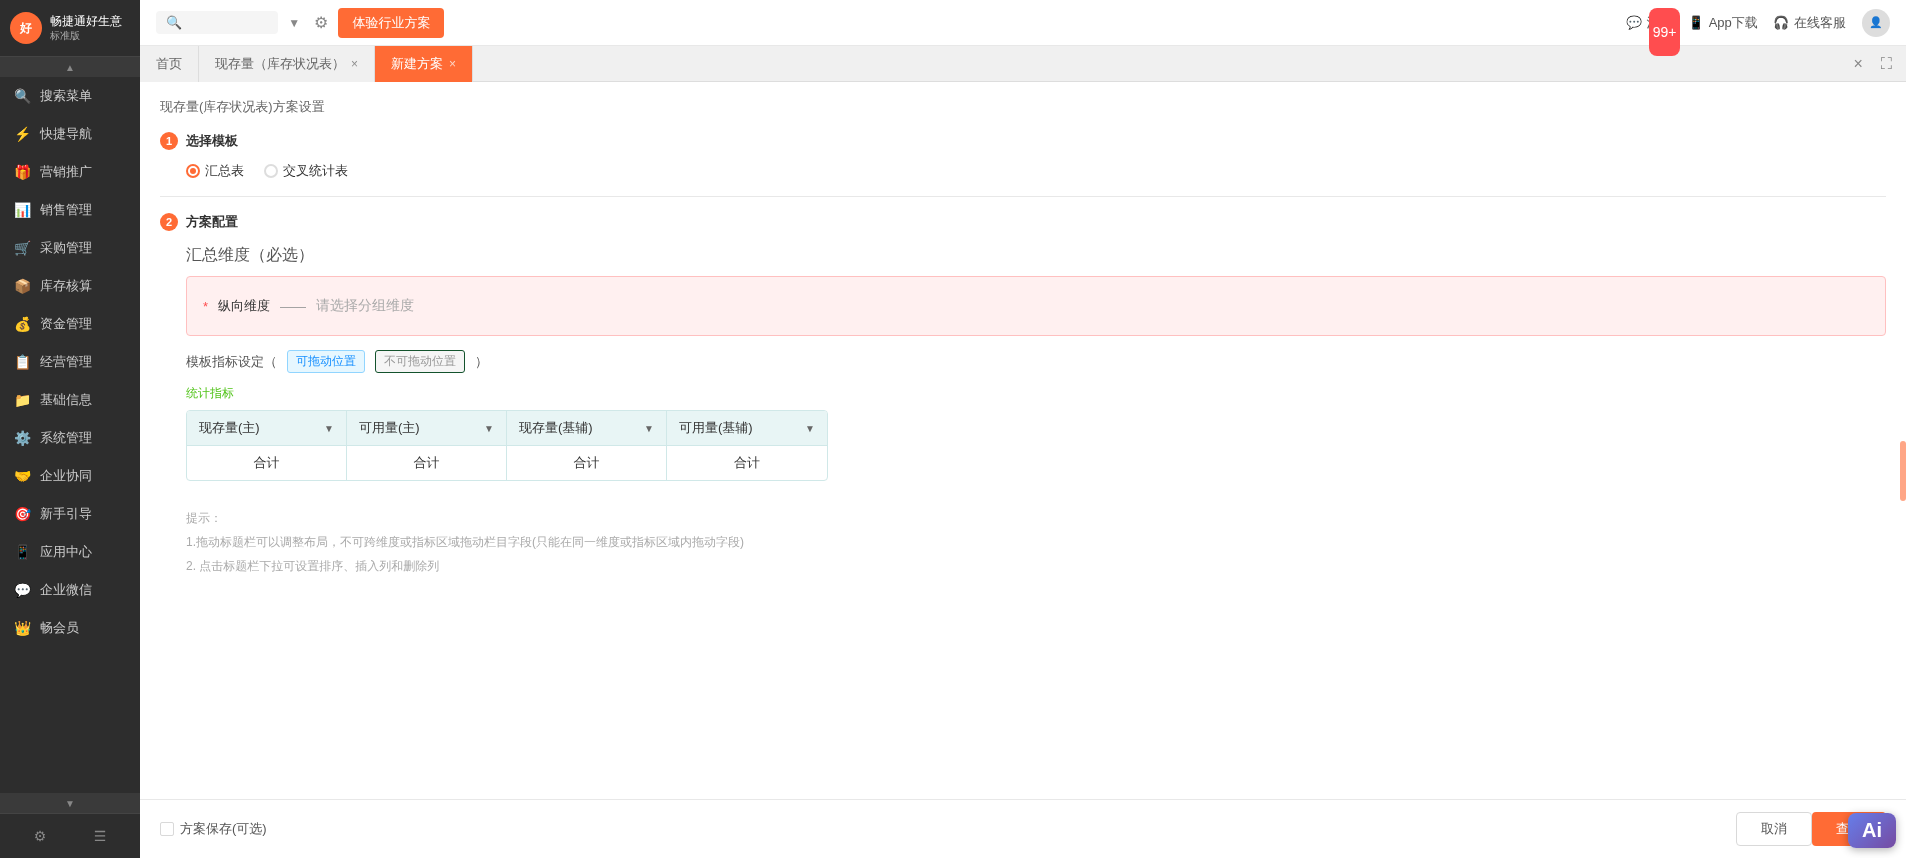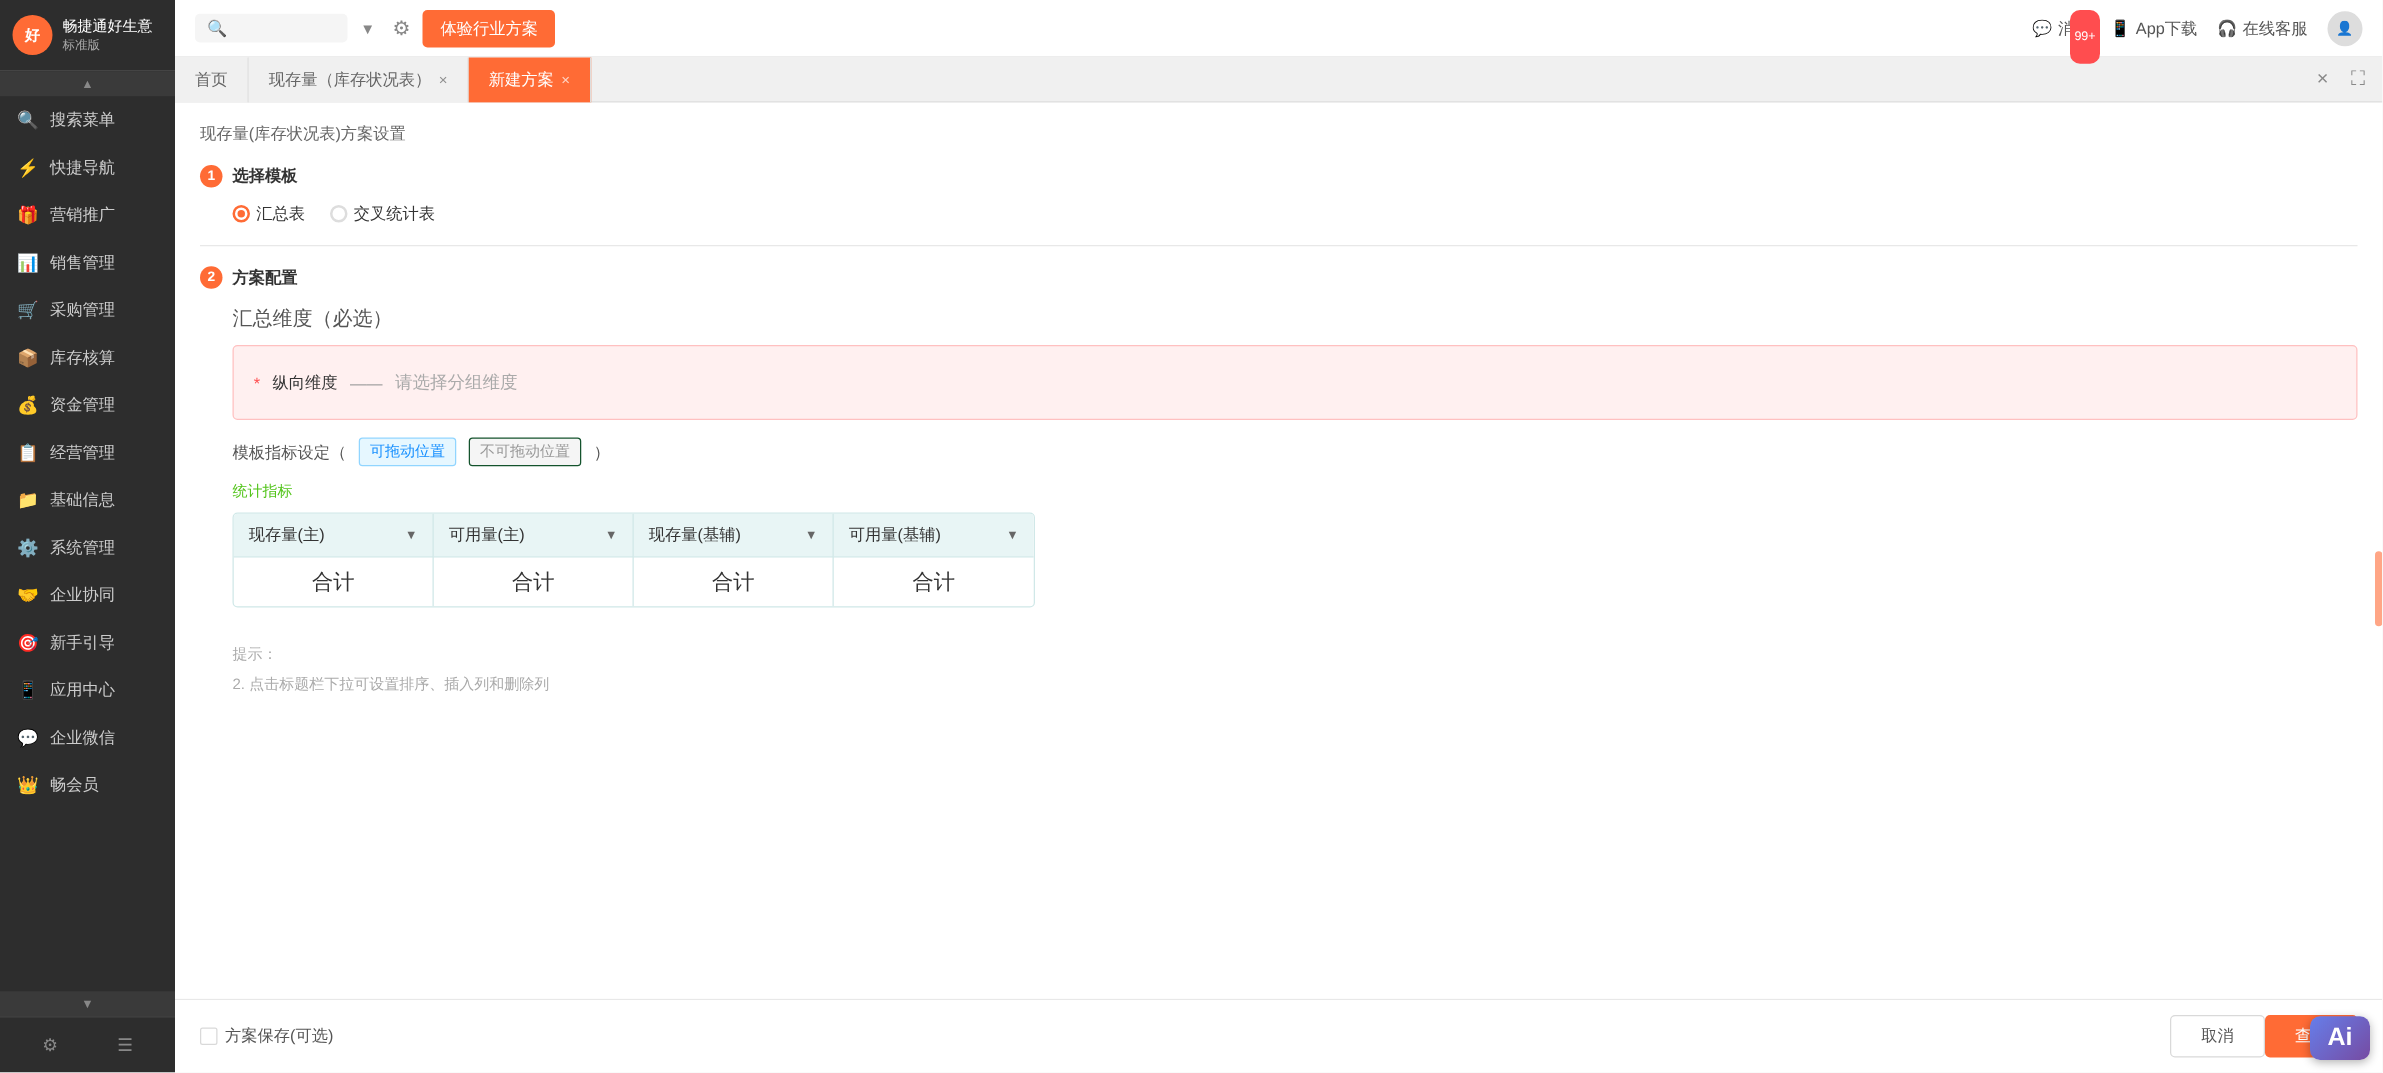--- a/index.html
+++ b/index.html
@@ -92,21 +92,21 @@
     }
     .topbar-search-input { border: none; background: transparent; outline: none; font-size: 12px; color: #999; width: 80px; }
     .topbar-gear { color: #888; cursor: pointer; font-size: 16px; margin-left: 4px; }
     .topbar-btn-trial {
       background: #ff6b35; color: white; border: none;
       padding: 6px 14px; border-radius: 4px; cursor: pointer; font-size: 13px;
     }
     .topbar-spacer { flex: 1; }
     .topbar-right { display: flex; align-items: center; gap: 16px; }
     .topbar-msg { display: flex; align-items: center; gap: 4px; font-size: 13px; color: #555; cursor: pointer; position: relative; }
-    .badge { background: #ff4d4f; color: white; font-size: 10px; padding: 16px 4px; border-radius: 8px; position: absolute; top: -6px; right: -8px; }
+    .badge { background: #ff4d4f; color: white; font-size: 14px; padding: 16px 4px; border-radius: 8px; position: absolute; top: -6px; right: -8px; }
     .topbar-app { display: flex; align-items: center; gap: 4px; font-size: 13px; color: #555; cursor: pointer; }
     .topbar-service { display: flex; align-items: center; gap: 4px; font-size: 13px; color: #555; cursor: pointer; }
     .topbar-avatar { width: 28px; height: 28px; background: #ddd; border-radius: 50%; display: flex; align-items: center; justify-content: center; font-size: 11px; color: #888; cursor: pointer; }
 
     
     .tabs {
       background: #f0f0f0;
       border-bottom: 1px solid #ddd;
       display: flex;
       align-items: center;
@@ -242,21 +242,21 @@
       display: flex;
     }
     .indicator-cell {
       width: 160px;
       border-right: 1px solid #d0e8e8;
       border-top: 1px solid #d0e8e8;
       display: flex;
       align-items: center;
       justify-content: center;
       padding: 8px 12px;
-      font-size: 17px;
+      font-size: 13px;
       color: #333;
     }
     .indicator-cell:last-child { border-right: none; }
 
     .chevron-icon { font-size: 10px; color: #666; }
 
     
     .tips-section { color: #aaa; font-size: 12px; line-height: 2; margin-top: 8px; }
     .tips-section .tip-item { display: flex; gap: 6px; }
 
@@ -520,20 +520,23 @@
               <div class="indicator-cell">合计</div>
               <div class="indicator-cell">合计</div>
               <div class="indicator-cell">合计</div>
               <div class="indicator-cell">合计</div>
             </div>
           </div>
 
           <div class="tips-section">
             <div>提示：</div>
             <div class="tip-item">
+              <span>1.拖动标题栏可以调整布局，不可跨维度或指标区域拖动栏目字段(只能在同一维度或指标区域内拖动字段)</span>
+            </div>
+            <div class="tip-item">
               <span>2. 点击标题栏下拉可设置排序、插入列和删除列</span>
             </div>
           </div>
         </div>
       </div>
 
       <div class="content-scroll-handle">
         <div class="content-scroll-handle-bar"></div>
       </div>
     </div>

